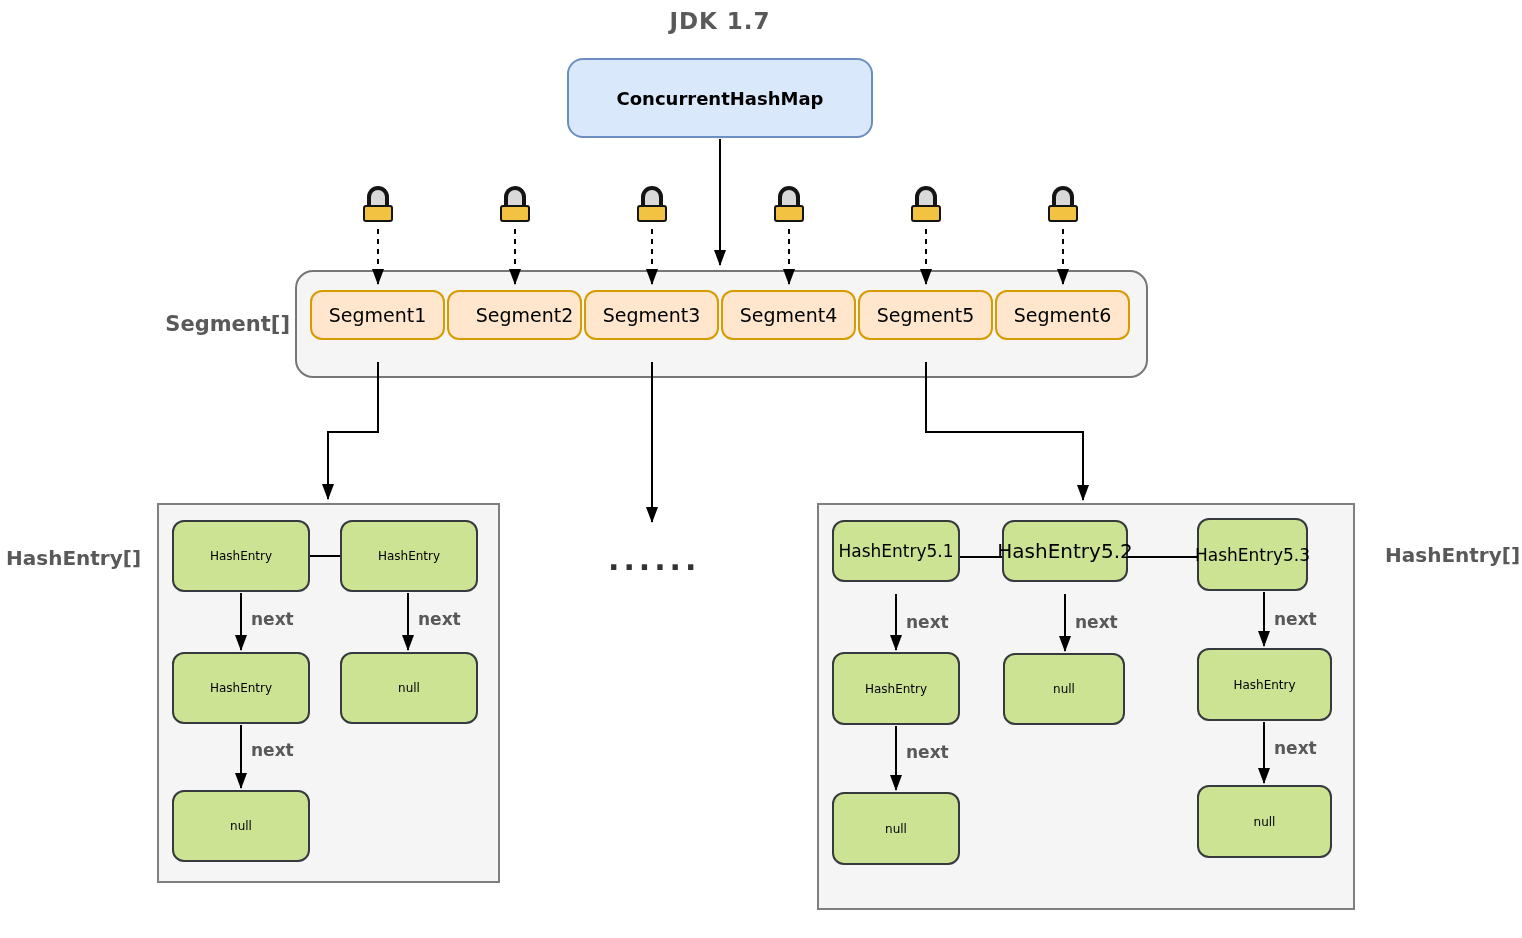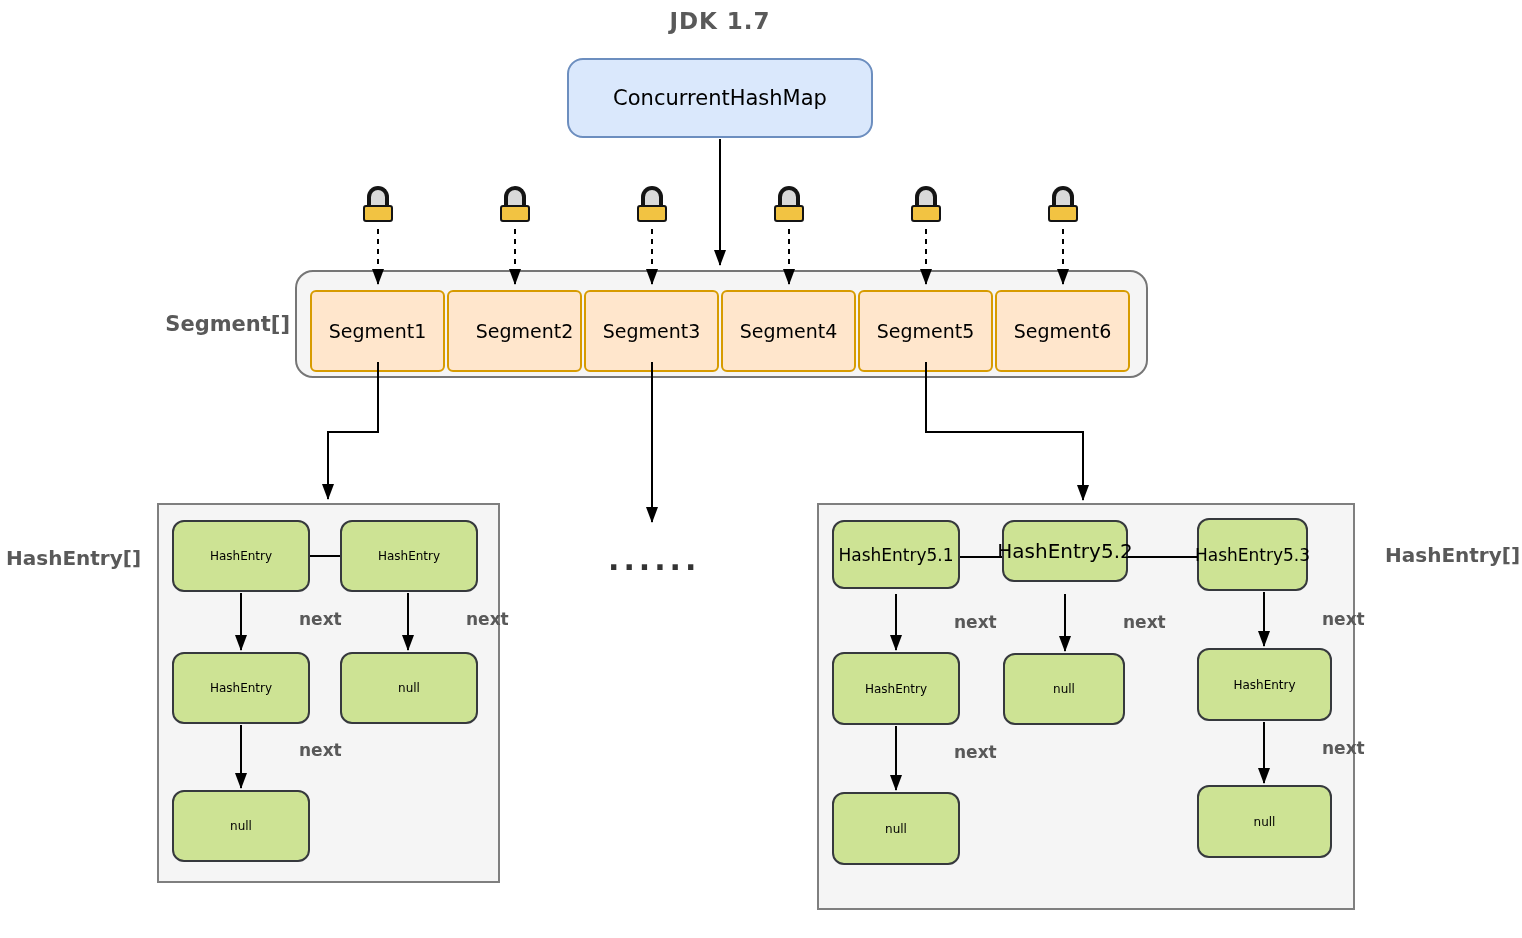--- a/index.html
+++ b/index.html
@@ -13,44 +13,44 @@
     white-space:nowrap;
   }
   #title{
     left:567px;top:8px;width:306px;text-align:center;font-size:23px;
     letter-spacing:1px;
   }
   #root-node{
     left:567px;top:58px;width:306px;height:80px;
     background:var(--node-blue,#dae8fc);border:2px solid var(--node-blue-border,#6c8ebf);
     border-radius:16px;display:flex;align-items:center;justify-content:center;
-    font-size:21px;box-sizing:border-box;
+    font-size:18px;box-sizing:border-box;font-weight:bold;
   }
   #segment-container{
     left:295px;top:270px;width:853px;height:108px;
     background:var(--container-fill,#f5f5f5);border:2px solid #767676;
     border-radius:18px;box-sizing:border-box;
   }
   .segment{
-    top:290px;width:135px;height:82px;box-sizing:border-box;
+    top:290px;width:135px;height:50px;box-sizing:border-box;
     background:var(--segment-fill,#ffe6cc);border:2px solid var(--segment-border,#d79b00);
-    border-radius:6px;display:flex;align-items:center;justify-content:center;
+    border-radius:12px;display:flex;align-items:center;justify-content:center;
     font-size:19px;
   }
   .bucket{
     background:var(--container-fill,#f5f5f5);border:2px solid #7f7f7f;box-sizing:border-box;
   }
   #left-bucket{left:157px;top:503px;width:343px;height:380px;}
   #right-bucket{left:817px;top:503px;width:538px;height:407px;}
   .entry{
     box-sizing:border-box;background:var(--entry-fill,#cde394);
     border:2px solid #36393d;border-radius:12px;
     display:flex;align-items:center;justify-content:center;font-size:12px;
   }
-  .next-label{font-weight:bold;color:var(--label-gray,#595959);font-size:17px;white-space:nowrap;margin-left:48px;}
+  .next-label{font-weight:bold;color:var(--label-gray,#595959);font-size:17px;white-space:nowrap;}
   #ellipsis{
     left:608px;top:542px;width:84px;text-align:center;
     font-size:30px;font-weight:bold;color:#333;letter-spacing:4px;
   }
   .lock{width:30px;}
   .lock .shackle{
     width:22px;height:20px;margin:0 auto;box-sizing:border-box;
     border:4px solid #141414;border-bottom:none;border-radius:11px 11px 0 0;
     background:#d9d9d9;
   }
@@ -149,21 +149,21 @@
   <div class="abs entry" style="left:340px;top:520px;width:138px;height:72px;">HashEntry</div>
   <div class="abs entry" style="left:172px;top:652px;width:138px;height:72px;">HashEntry</div>
   <div class="abs entry" style="left:340px;top:652px;width:138px;height:72px;">null</div>
   <div class="abs entry" style="left:172px;top:790px;width:138px;height:72px;">null</div>
   <div class="abs next-label" style="left:251px;top:609px;">next</div>
   <div class="abs next-label" style="left:418px;top:609px;">next</div>
   <div class="abs next-label" style="left:251px;top:740px;">next</div>
 
   <div class="abs lbl" style="left:1385px;top:543px;">HashEntry[]</div>
   <div class="abs bucket" id="right-bucket"></div>
-  <div class="abs entry" style="left:832px;top:520px;width:128px;height:69px;font-size:17px;">HashEntry5.1</div>
+  <div class="abs entry" style="left:832px;top:520px;width:128px;height:62px;font-size:17px;">HashEntry5.1</div>
   <div class="abs entry" style="left:1002px;top:520px;width:126px;height:62px;font-size:20px;">HashEntry5.2</div>
   <div class="abs entry" style="left:1197px;top:518px;width:111px;height:73px;font-size:17px;">HashEntry5.3</div>
   <div class="abs entry" style="left:832px;top:652px;width:128px;height:73px;">HashEntry</div>
   <div class="abs entry" style="left:1003px;top:653px;width:122px;height:72px;">null</div>
   <div class="abs entry" style="left:1197px;top:648px;width:135px;height:73px;">HashEntry</div>
   <div class="abs entry" style="left:832px;top:792px;width:128px;height:73px;">null</div>
   <div class="abs entry" style="left:1197px;top:785px;width:135px;height:73px;">null</div>
   <div class="abs next-label" style="left:906px;top:612px;">next</div>
   <div class="abs next-label" style="left:1075px;top:612px;">next</div>
   <div class="abs next-label" style="left:1274px;top:609px;">next</div>

